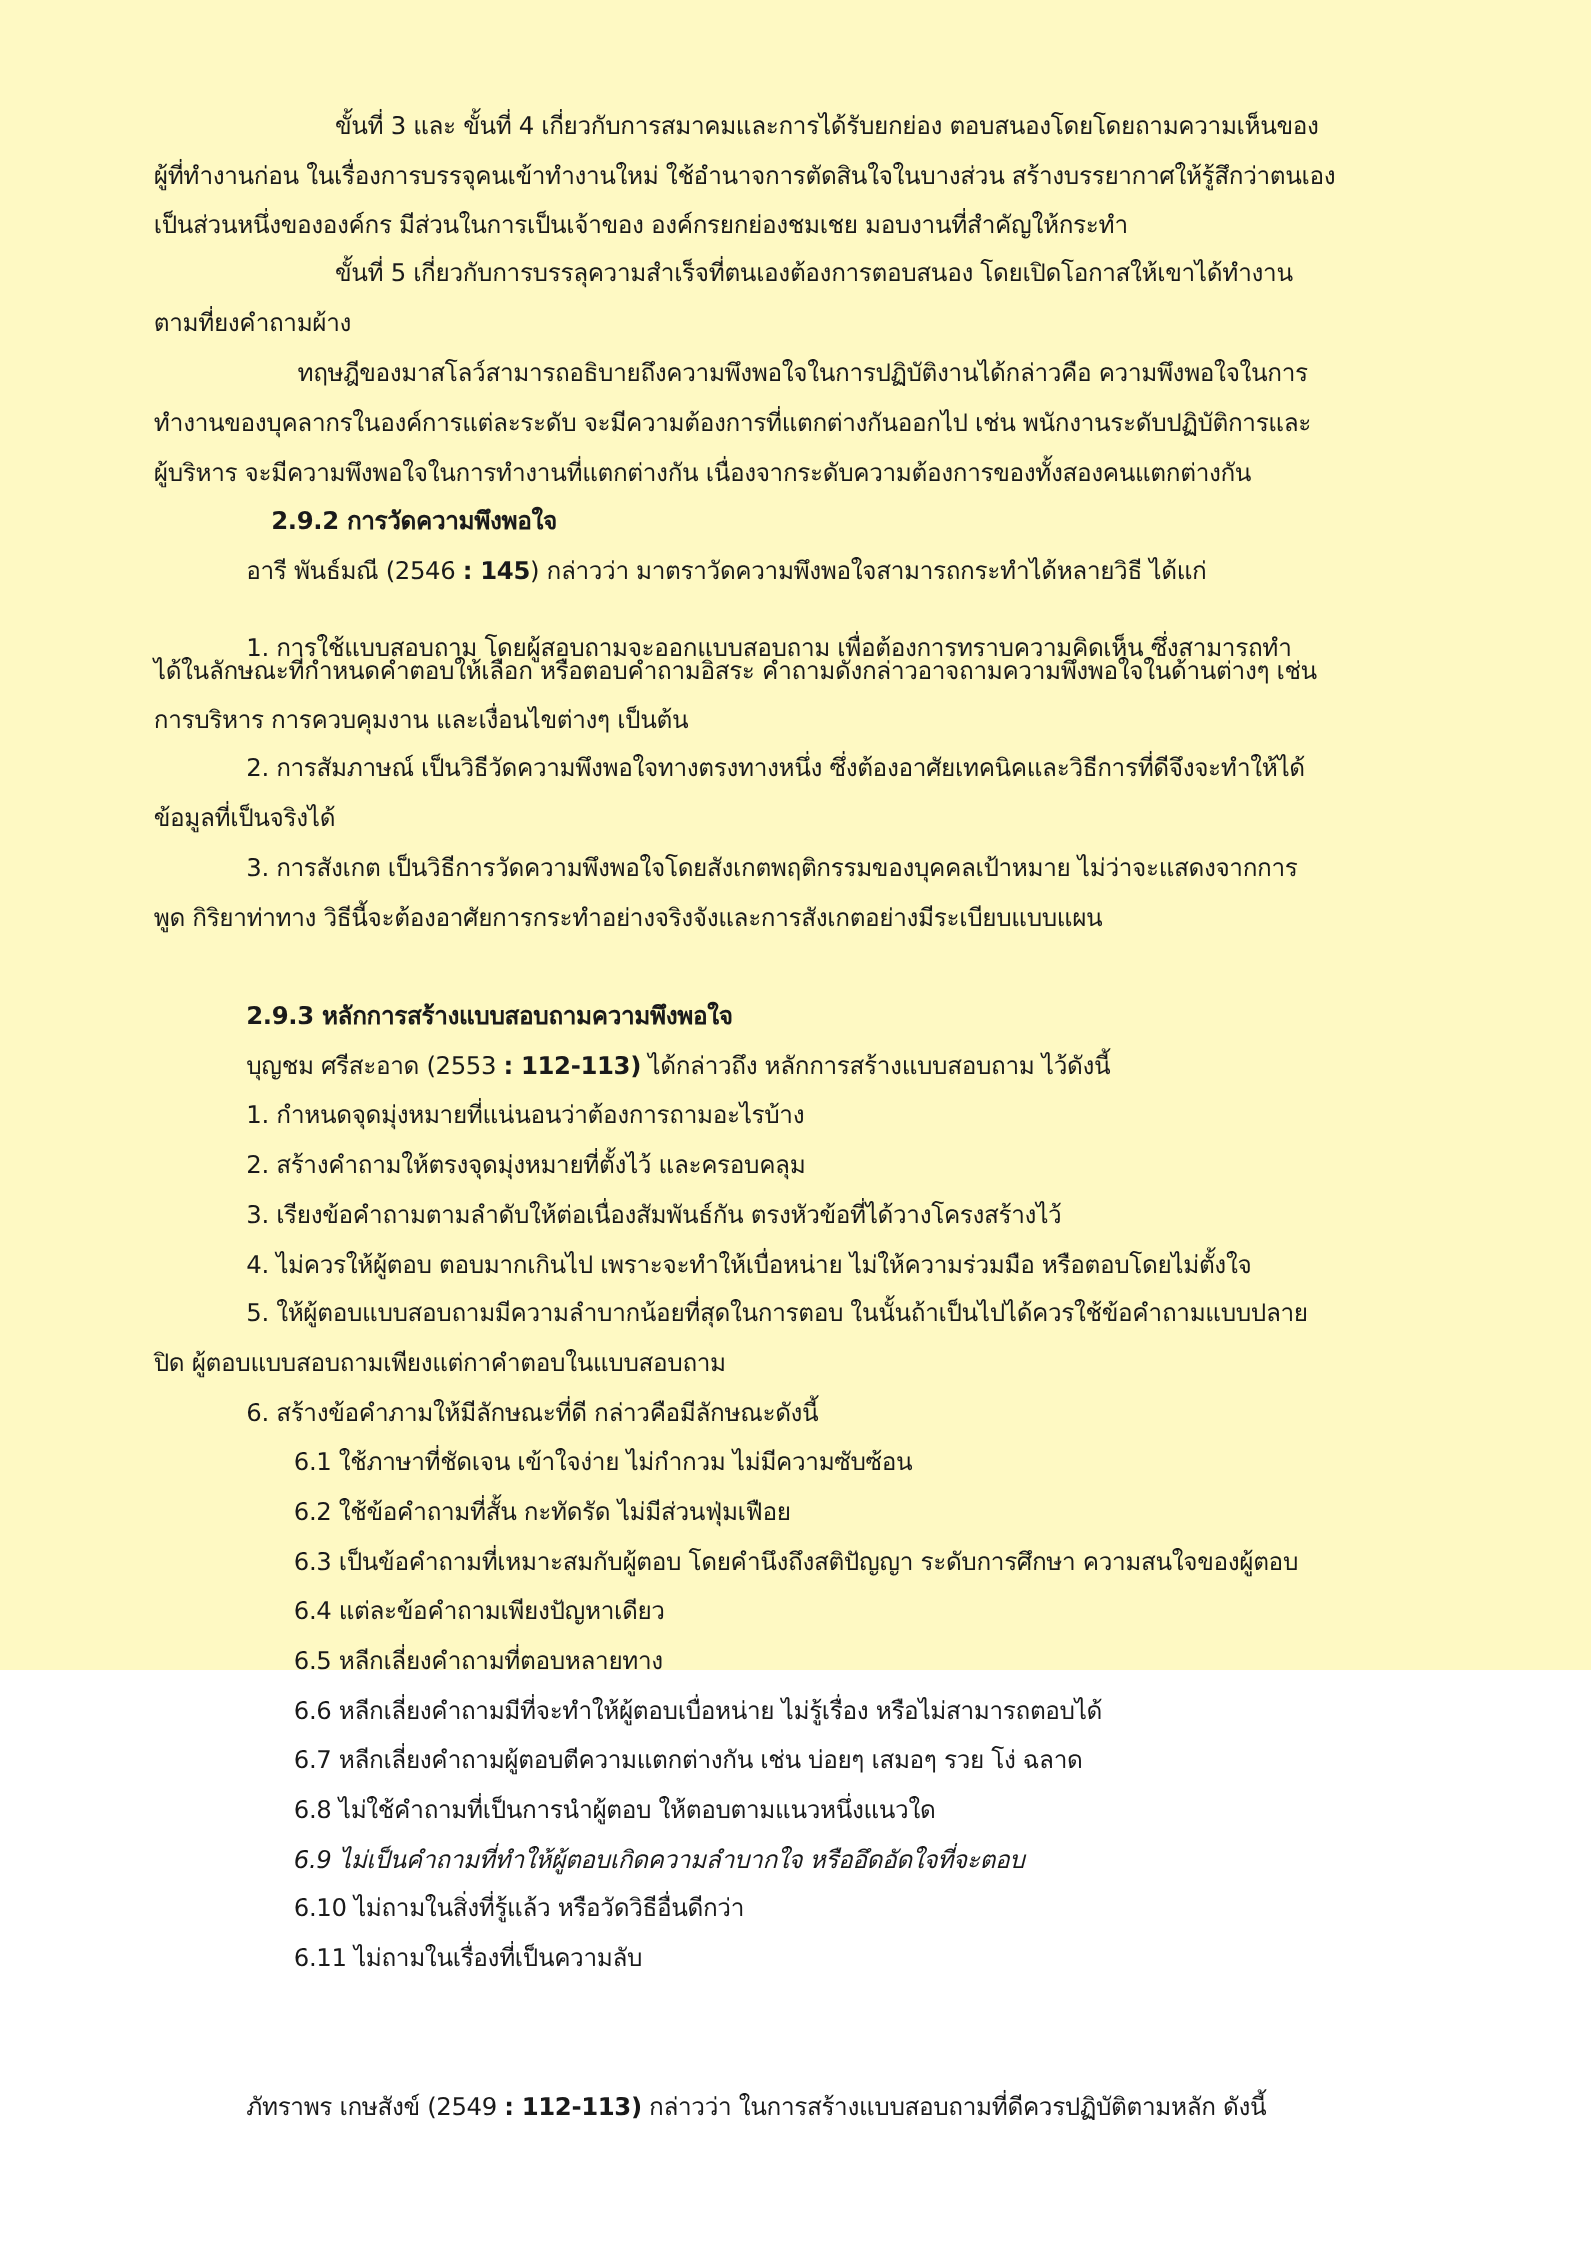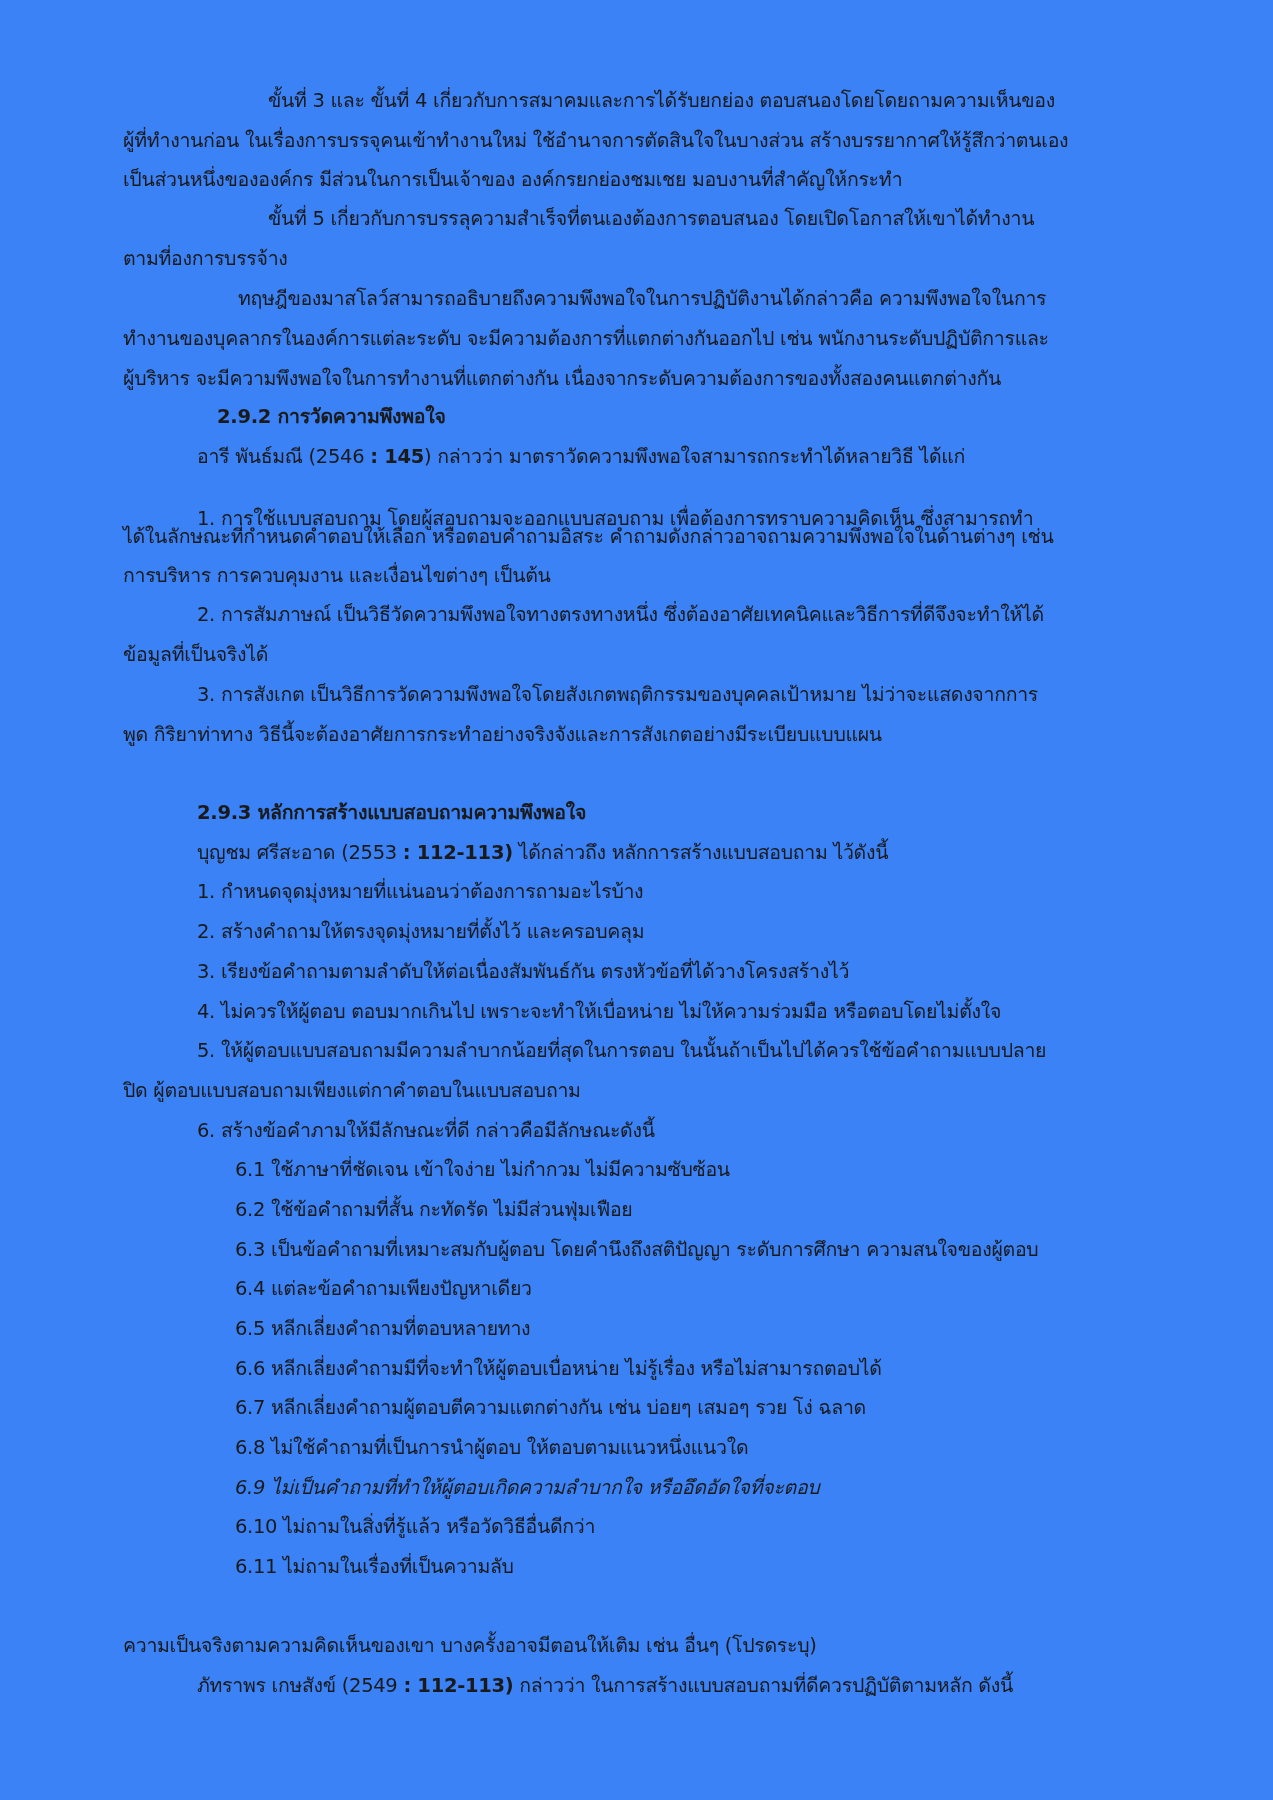--- a/index.html
+++ b/index.html
@@ -13,22 +13,22 @@
       position: relative;
       overflow: hidden;
       font-family: "DejaVu Sans", sans-serif;
       color: #1a1a1a;
     }
     .page {
       position: absolute;
       left: 0;
       top: 0;
       width: 1273px;
-      height: 1800px;
-      background: #3b82f6;
+      height: 1336px;
+      background: #fef9c3;
     }
     .line {
       position: absolute;
       white-space: nowrap;
       font-size: 19.5px;
       line-height: 30px;
       letter-spacing: -0.3px;
     }
     .heading {
       font-weight: bold;
@@ -40,21 +40,21 @@
 </head>
 <body>
 
 <div class="page">
 
   <div class="line" style="left:268px; top:86px;">ขั้นที่ 3 และ ขั้นที่ 4 เกี่ยวกับการสมาคมและการได้รับยกย่อง ตอบสนองโดยโดยถามความเห็นของ</div>
   <div class="line" style="left:123px; top:126px;">ผู้ที่ทำงานก่อน ในเรื่องการบรรจุคนเข้าทำงานใหม่ ใช้อำนาจการตัดสินใจในบางส่วน สร้างบรรยากาศให้รู้สึกว่าตนเอง</div>
   <div class="line" style="left:123px; top:165px;">เป็นส่วนหนึ่งขององค์กร มีส่วนในการเป็นเจ้าของ องค์กรยกย่องชมเชย มอบงานที่สำคัญให้กระทำ</div>
 
   <div class="line" style="left:268px; top:204px;text-align:center;">ขั้นที่ 5  เกี่ยวกับการบรรลุความสำเร็จที่ตนเองต้องการตอบสนอง โดยเปิดโอกาสให้เขาได้ทำงาน</div>
-  <div class="line" style="left:123px; top:244px;">ตามที่องการบรรจ้าง</div>
+  <div class="line" style="left:123px; top:244px;">ตามที่ยงคำถามผ้าง</div>
 
   <div class="line" style="left:238px; top:284px;">ทฤษฎีของมาสโลว์สามารถอธิบายถึงความพึงพอใจในการปฏิบัติงานได้กล่าวคือ ความพึงพอใจในการ</div>
   <div class="line" style="left:123px; top:324px;">ทำงานของบุคลากรในองค์การแต่ละระดับ จะมีความต้องการที่แตกต่างกันออกไป เช่น พนักงานระดับปฏิบัติการและ</div>
   <div class="line" style="left:123px; top:364px;">ผู้บริหาร จะมีความพึงพอใจในการทำงานที่แตกต่างกัน เนื่องจากระดับความต้องการของทั้งสองคนแตกต่างกัน</div>
 
   <div class="line heading" style="left:217px; top:402px;">2.9.2  การวัดความพึงพอใจ</div>
   <div class="line" style="left:197px; top:442px;">
     <span>อารี   พันธ์มณี (2546 </span><span class="b">: 145</span><span>) กล่าวว่า มาตราวัดความพึงพอใจสามารถกระทำได้หลายวิธี ได้แก่</span>
   </div>
 
@@ -88,19 +88,18 @@
   <div class="line" style="left:235px; top:1235px;">6.3  เป็นข้อคำถามที่เหมาะสมกับผู้ตอบ โดยคำนึงถึงสติปัญญา ระดับการศึกษา ความสนใจของผู้ตอบ</div>
   <div class="line" style="left:235px; top:1274px;">6.4  แต่ละข้อคำถามเพียงปัญหาเดียว</div>
   <div class="line" style="left:235px; top:1314px;">6.5 หลีกเลี่ยงคำถามที่ตอบหลายทาง</div>
   <div class="line" style="left:235px; top:1354px;">6.6  หลีกเลี่ยงคำถามมีที่จะทำให้ผู้ตอบเบื่อหน่าย  ไม่รู้เรื่อง หรือไม่สามารถตอบได้</div>
   <div class="line" style="left:235px; top:1393px;">6.7  หลีกเลี่ยงคำถามผู้ตอบตีความแตกต่างกัน เช่น บ่อยๆ เสมอๆ รวย โง่ ฉลาด</div>
   <div class="line" style="left:235px; top:1433px;">6.8  ไม่ใช้คำถามที่เป็นการนำผู้ตอบ ให้ตอบตามแนวหนึ่งแนวใด</div>
   <div class="line" style="left:235px; top:1473px;font-style:italic;">6.9  ไม่เป็นคำถามที่ทำให้ผู้ตอบเกิดความลำบากใจ หรืออึดอัดใจที่จะตอบ</div>
   <div class="line" style="left:235px; top:1512px;">6.10  ไม่ถามในสิ่งที่รู้แล้ว หรือวัดวิธีอื่นดีกว่า</div>
   <div class="line" style="left:235px; top:1552px;">6.11  ไม่ถามในเรื่องที่เป็นความลับ</div>
 
-  <div class="line" style="left:123px; top:1631px;">ความเป็นจริงตามความคิดเห็นของเขา บางครั้งอาจมีตอนให้เติม เช่น อื่นๆ (โปรดระบุ)</div>
 
   <div class="line" style="left:197px; top:1671px;">
     <span>ภัทราพร   เกษสังข์ (2549 </span><span class="b">: 112-113)</span><span> กล่าวว่า ในการสร้างแบบสอบถามที่ดีควรปฏิบัติตามหลัก ดังนี้</span>
   </div>
 
 </div>
 
 </body></html>

